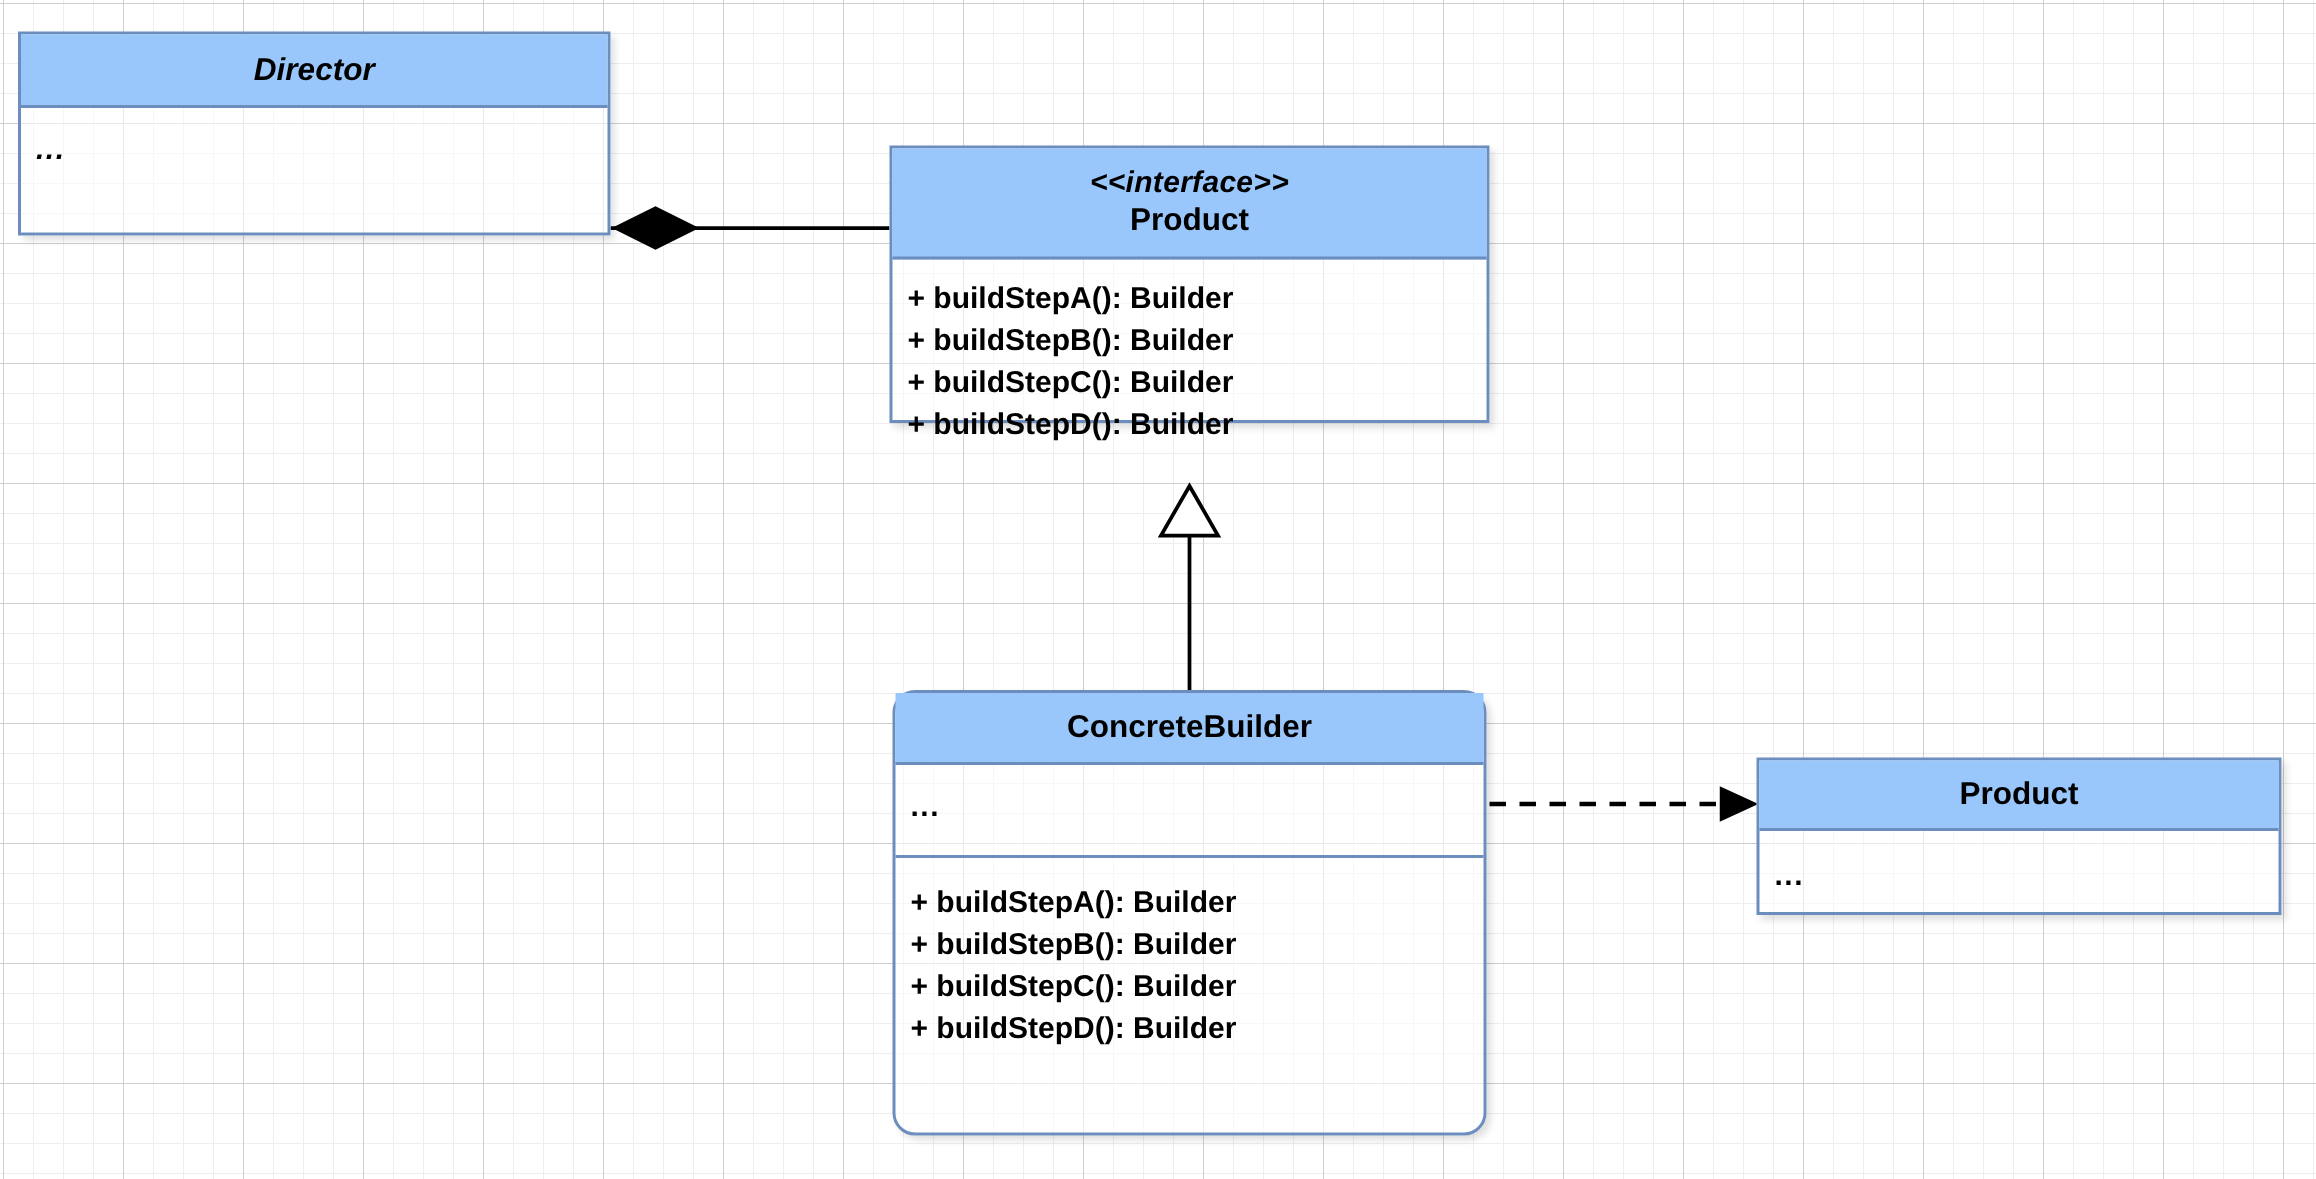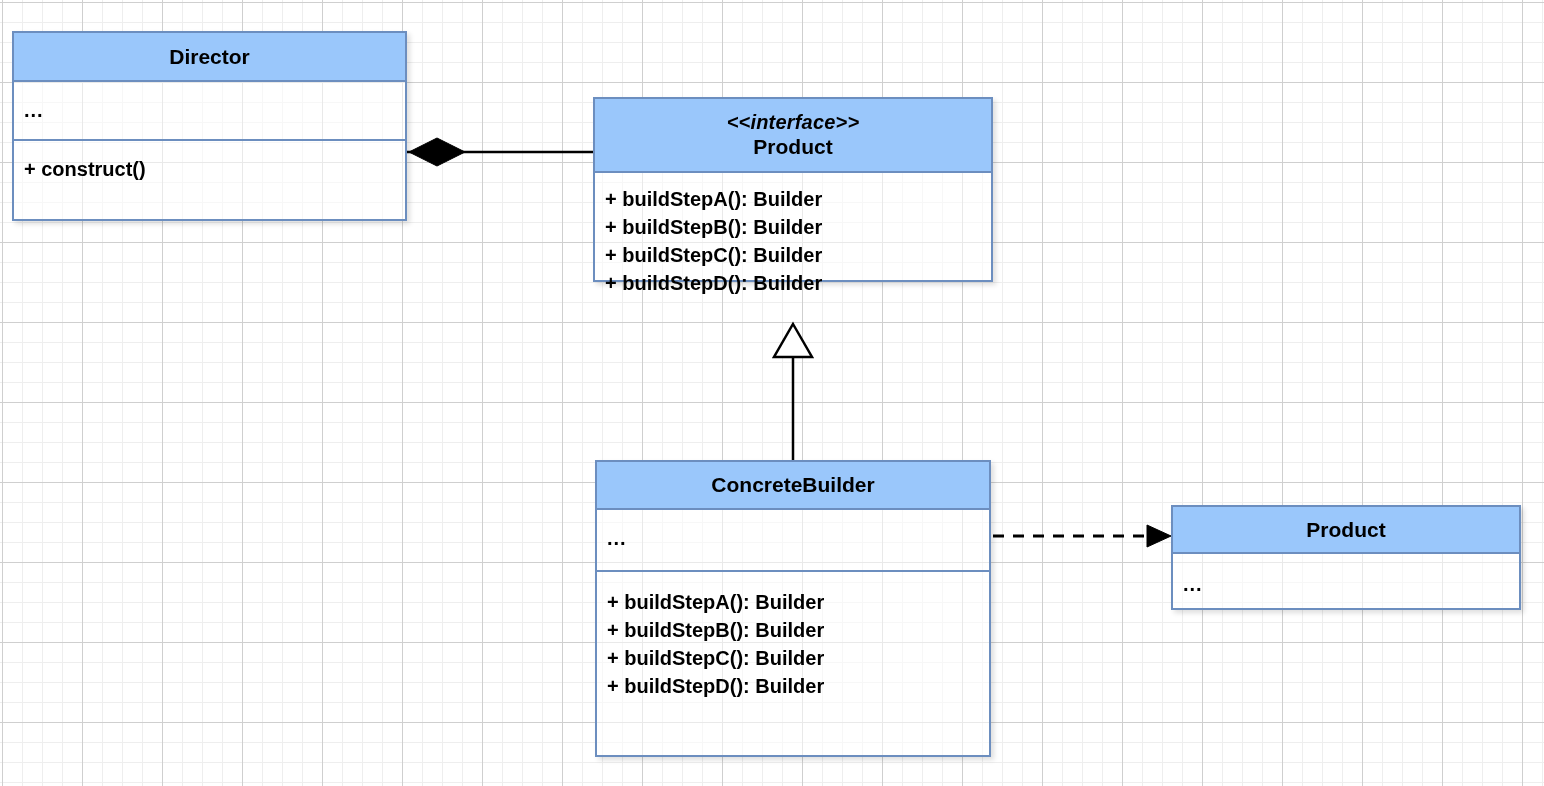--- a/index.html
+++ b/index.html
@@ -102,46 +102,43 @@
       <line x1="793" y1="460" x2="793" y2="356" stroke="#000000" stroke-width="2.5"></line>
       <polygon points="793,324 812,357 774,357" fill="#ffffff" stroke="#000000" stroke-width="2.5" stroke-linejoin="miter"></polygon>
     </g>
 
     <g>
       <line x1="993" y1="536" x2="1150" y2="536" stroke="#000000" stroke-width="3" stroke-dasharray="11 9"></line>
       <polygon points="1171,536 1147,525 1147,547" fill="#000000" stroke="#000000" stroke-width="1"></polygon>
     </g>
   </svg>
 
-  <div class="uml-class" style="left:12px; top:31px; width:395px; height:190px;">
+  <div class="uml-class" style="left:12px; top:21px; width:395px; height:136px;font-style:italic;">
     <div class="uml-header" style="height:49px;">
       <div class="class-name">Director</div>
     </div>
     <div class="uml-compartment" style="height:57px;">
       <div class="member ellipsis-row">...</div>
-    </div>
-    <div class="uml-compartment divided" style="height:63px;">
-      <div class="member">+ construct()</div>
     </div>
   </div>
 
   <div class="uml-class" style="left:593px; top:97px; width:400px; height:185px;">
     <div class="uml-header" style="height:74px;">
       <div class="stereotype">&lt;&lt;interface&gt;&gt;</div>
       <div class="class-name">Product</div>
     </div>
     <div class="uml-compartment" style="height:143px; padding-top:12px;">
       <div class="member">+ buildStepA(): Builder</div>
       <div class="member">+ buildStepB(): Builder</div>
       <div class="member">+ buildStepC(): Builder</div>
       <div class="member">+ buildStepD(): Builder</div>
     </div>
   </div>
 
-  <div class="uml-class" style="left:595px; top:460px; width:396px; height:297px;">
+  <div class="uml-class" style="left:595px; top:460px; width:396px; height:297px;border-radius:15px;">
     <div class="uml-header" style="height:48px;">
       <div class="class-name">ConcreteBuilder</div>
     </div>
     <div class="uml-compartment" style="height:60px;">
       <div class="member ellipsis-row">...</div>
     </div>
     <div class="uml-compartment divided" style="height:185px; padding-top:16px;">
       <div class="member">+ buildStepA(): Builder</div>
       <div class="member">+ buildStepB(): Builder</div>
       <div class="member">+ buildStepC(): Builder</div>

